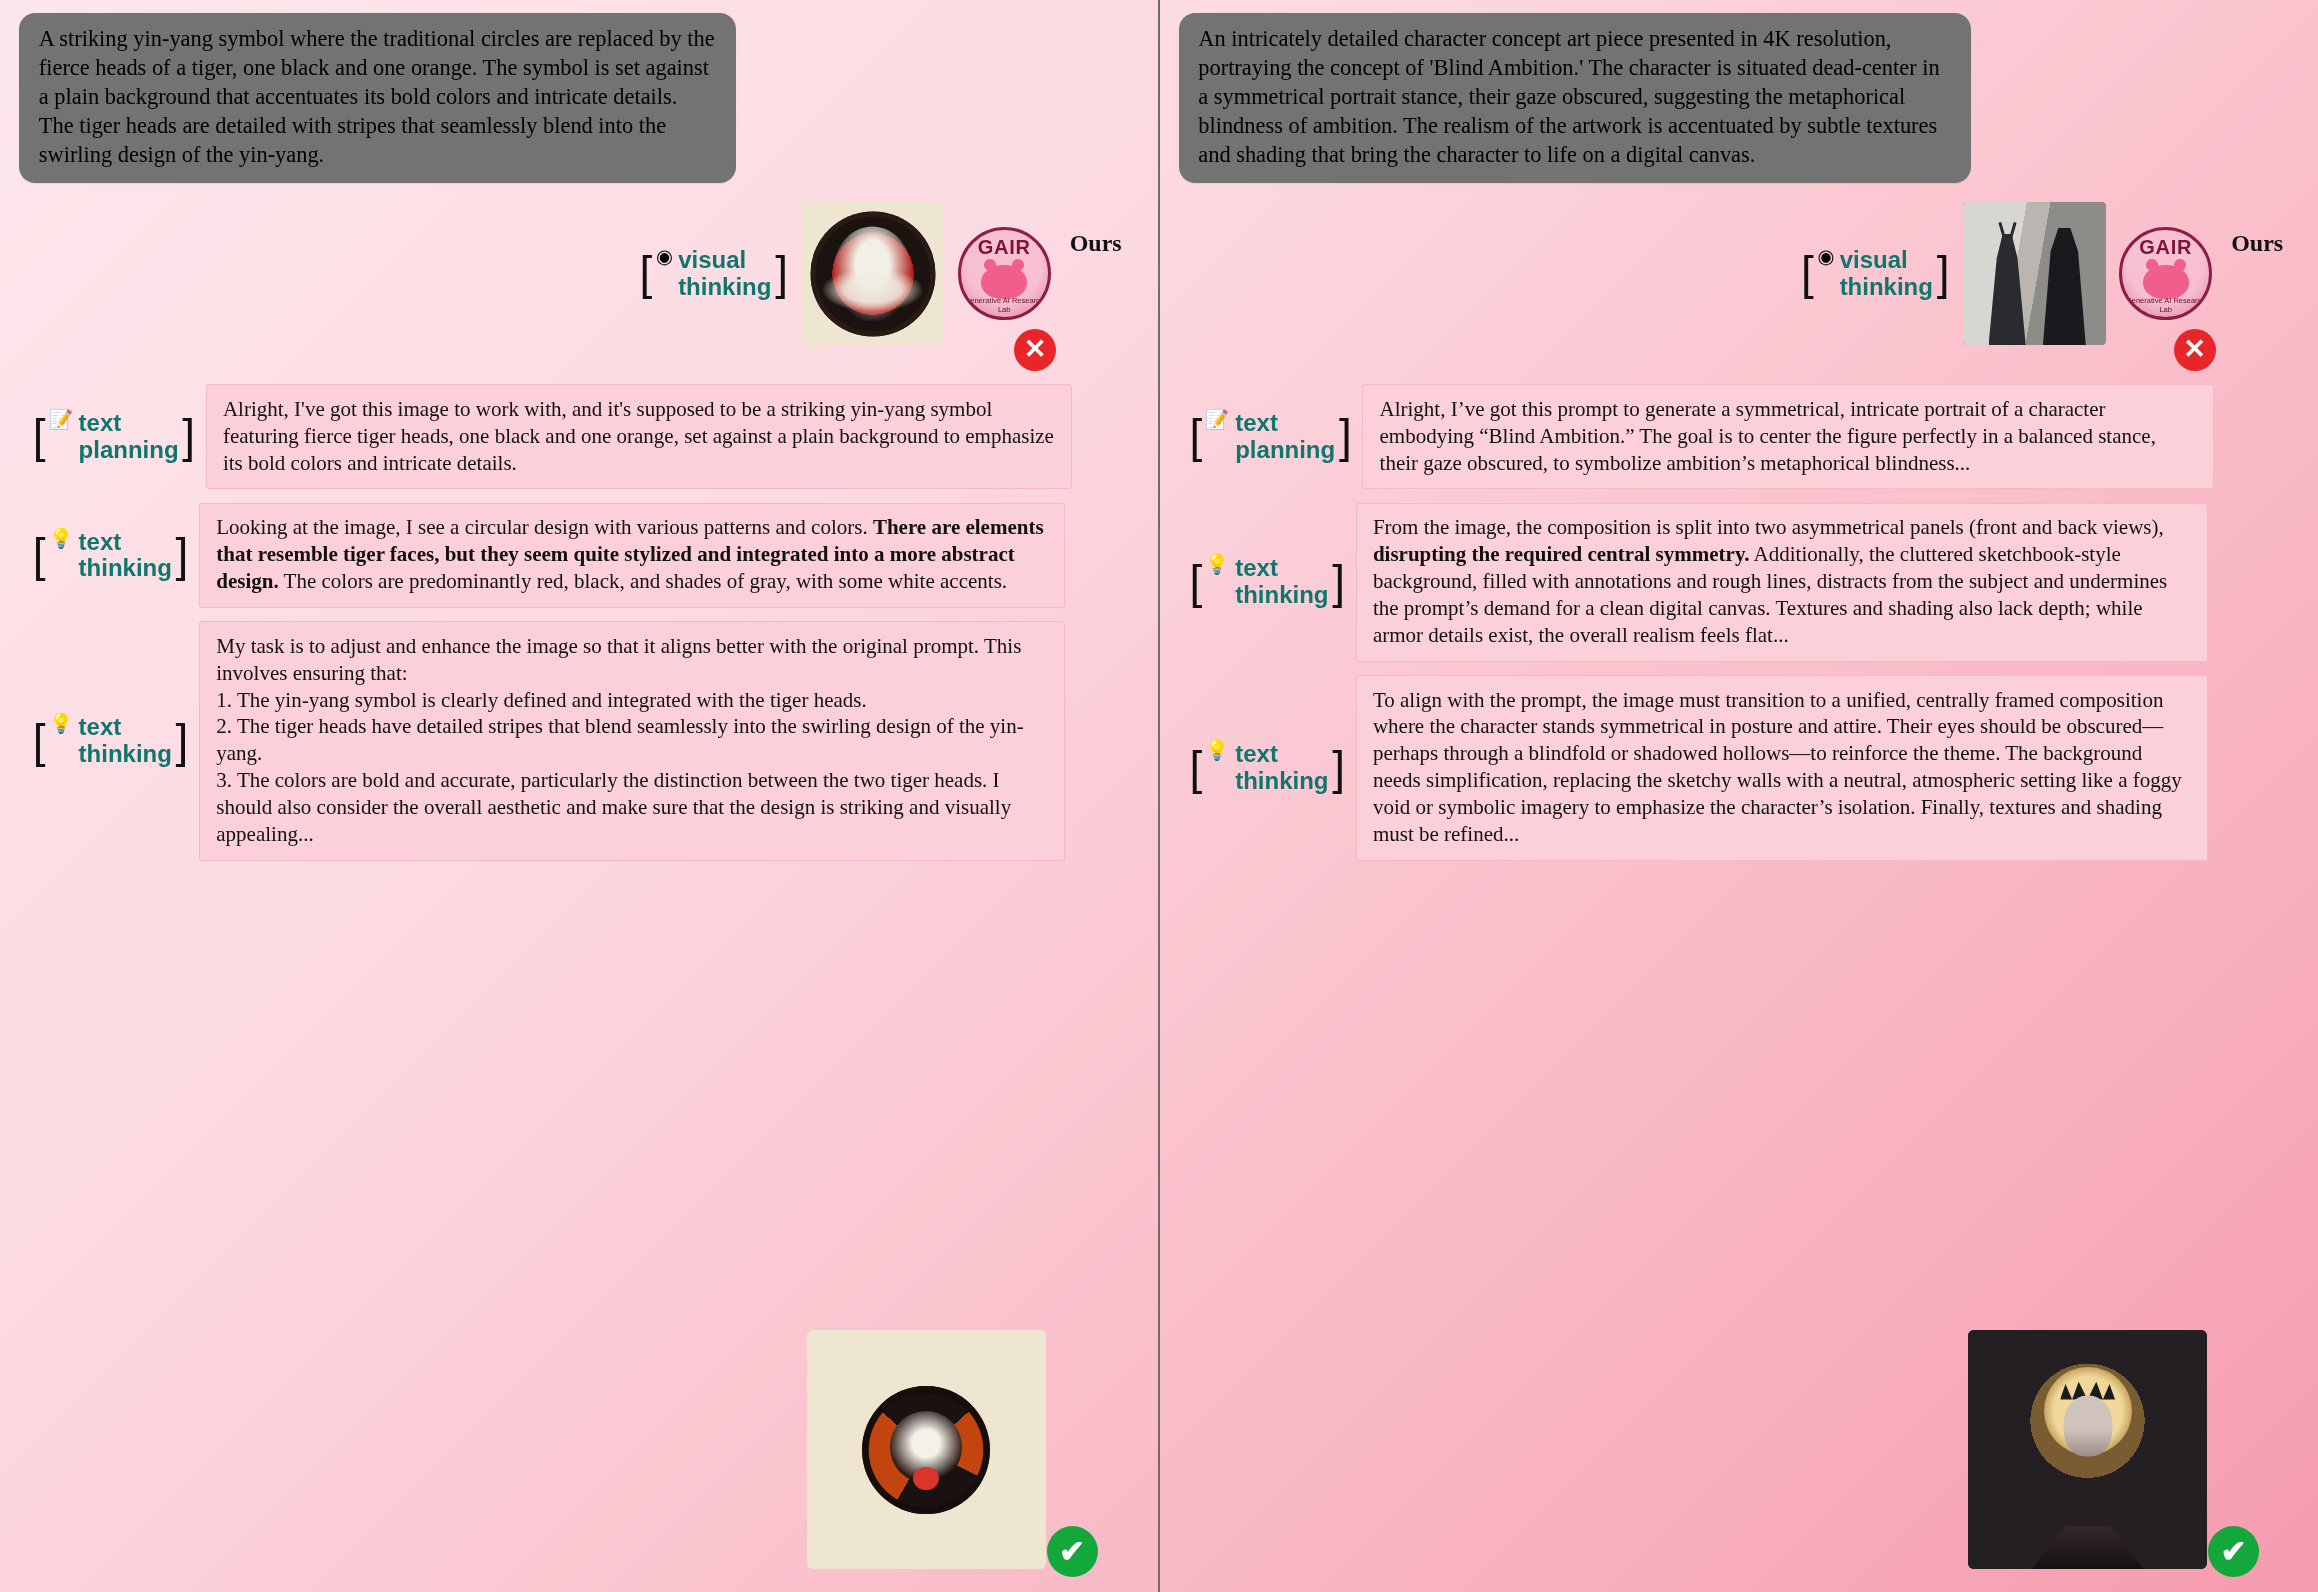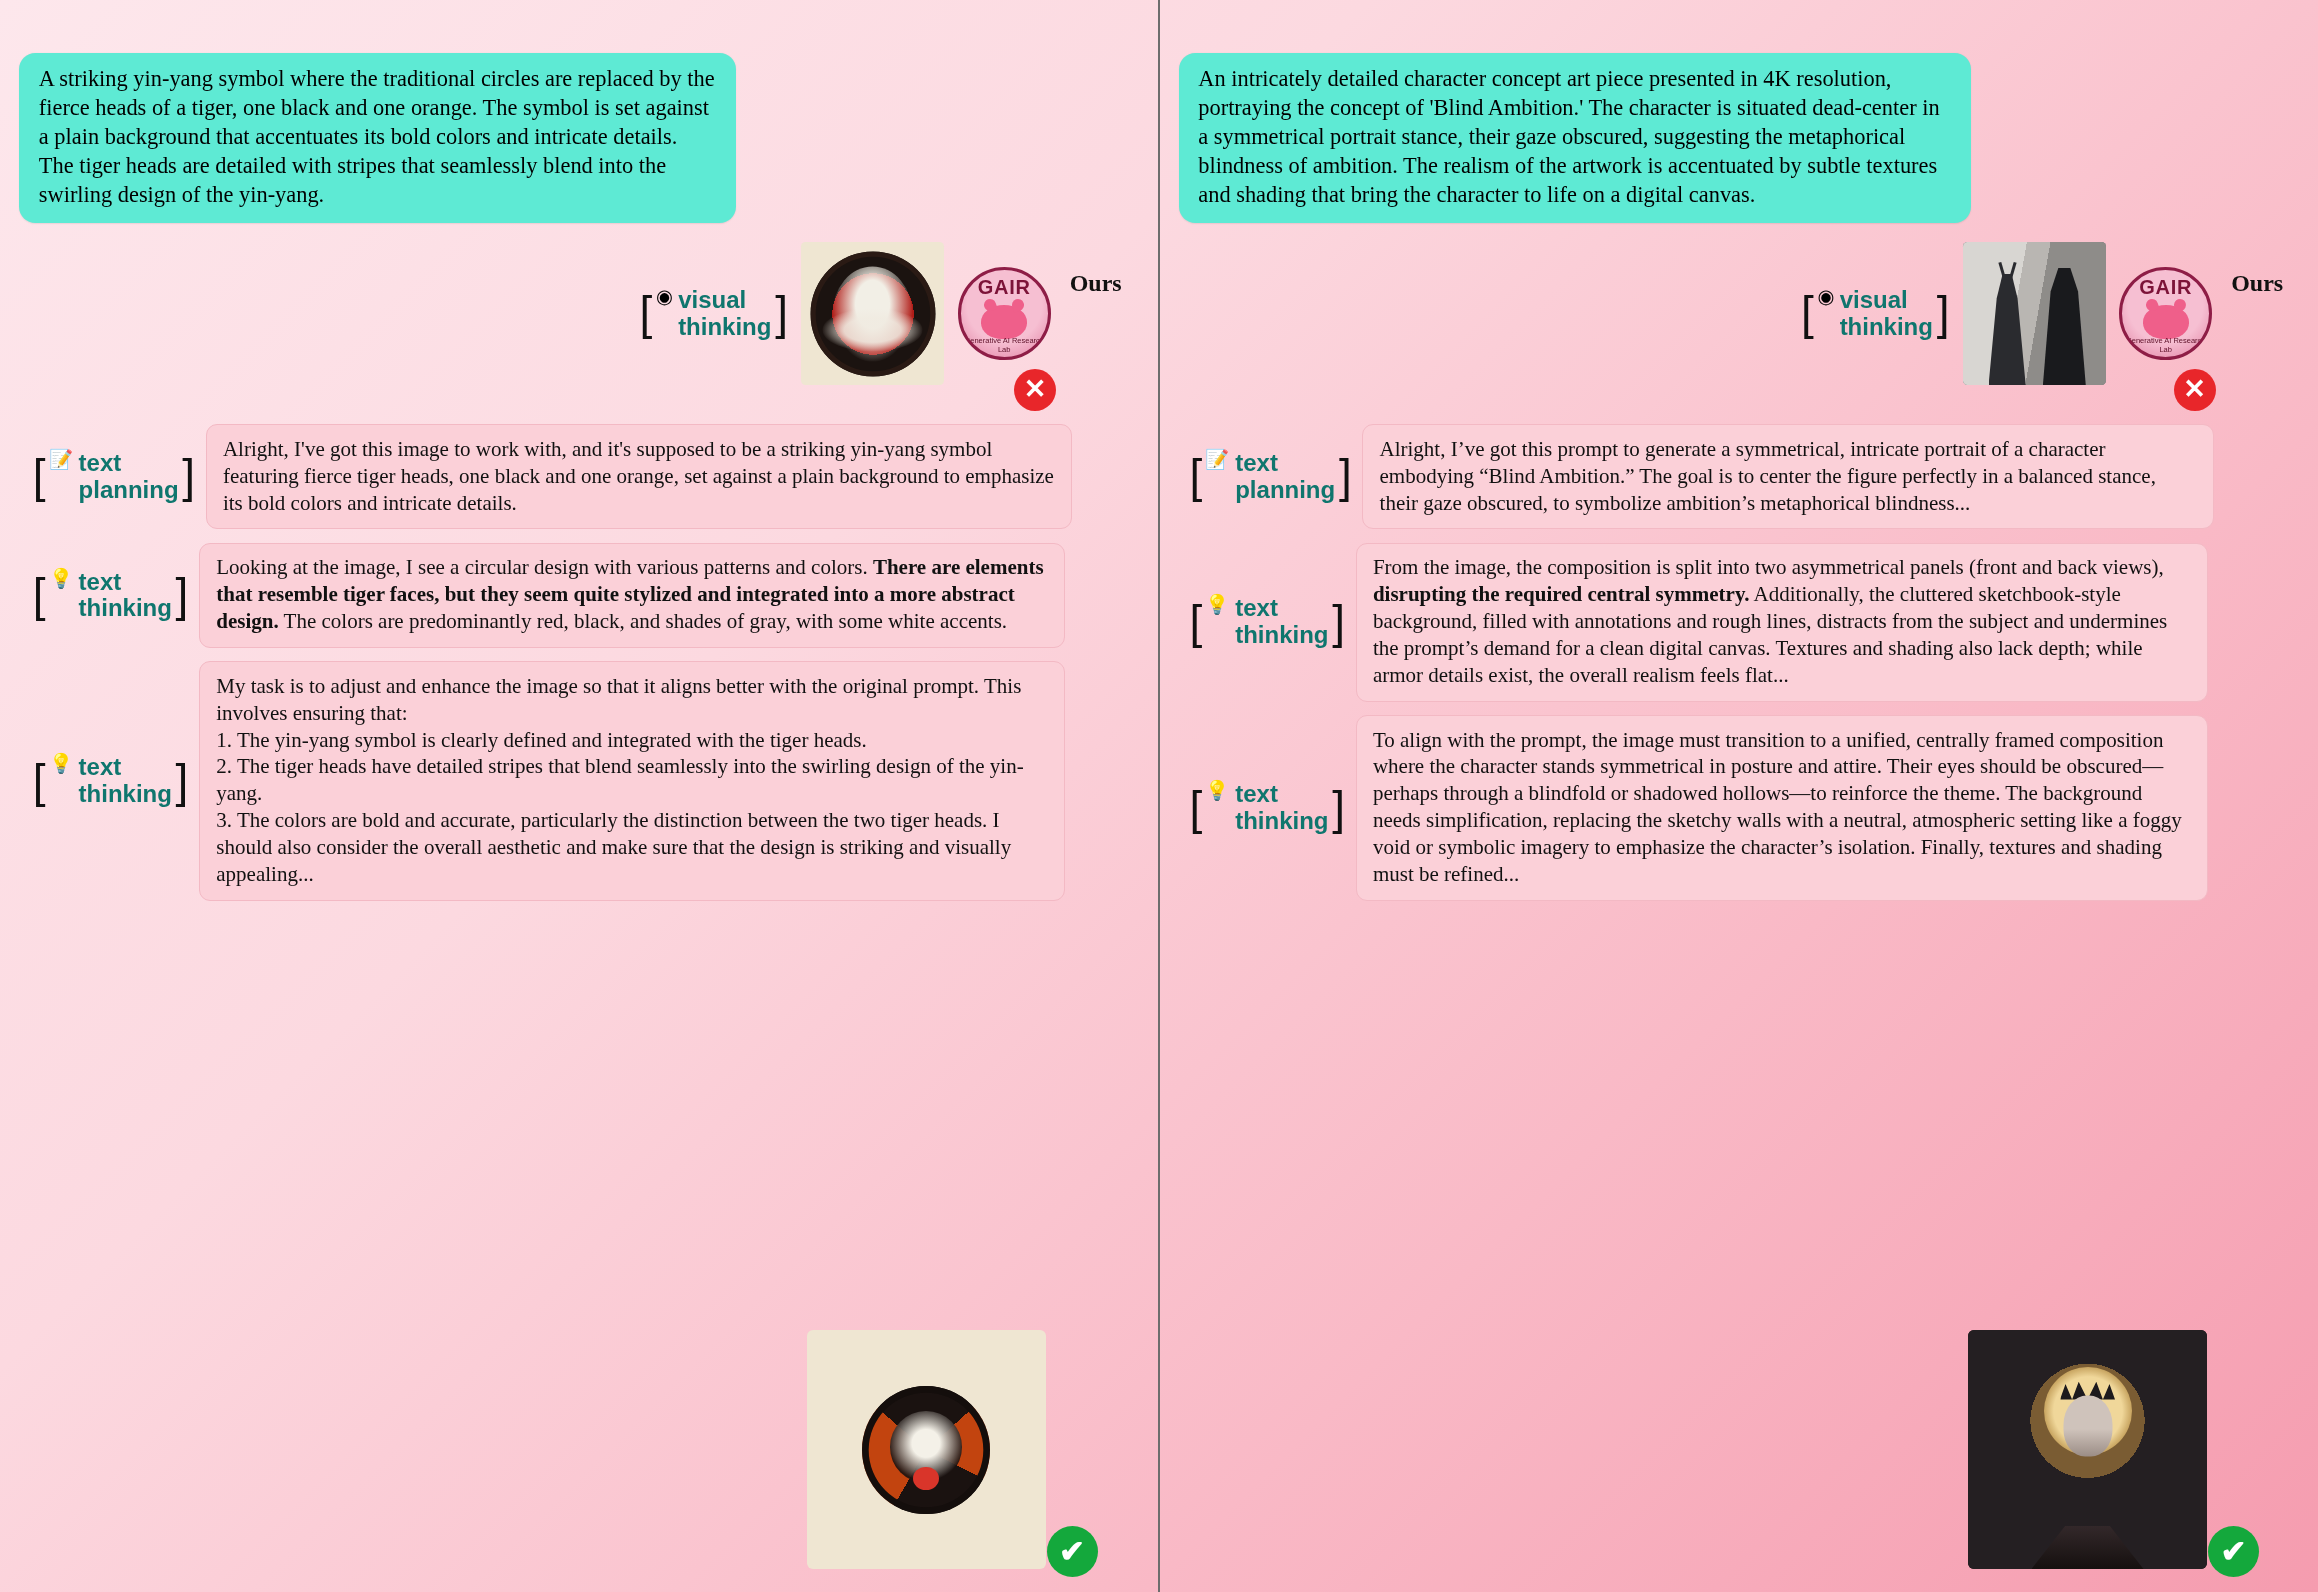--- a/index.html
+++ b/index.html
@@ -20,28 +20,27 @@
   .panel {
     position: relative;
     width: 50%;
     height: 100%;
     padding: 13.4px 19.4px 0 19.4px;
   }
   .panel.left { border-right: 2.2px solid #6d6d6d; }
 
   
   .prompt-box {
-    background: #5eead4;
+    background: #737373;
     border-radius: 16.4px;
     padding: 10.5px 19.4px 13.4px 19.4px;
     font-size: 22.4px;
     line-height: 1.30;
     color: #000;
     box-shadow: 0 0.7px 1.5px rgba(0,0,0,0.08);
-    margin-top: 40px;
   }
   .panel.left .prompt-box { width: 717px; }
   .panel.right .prompt-box { width: 792px; }
 
   
   .vt-row {
     display: flex;
     align-items: center;
     justify-content: flex-end;
     gap: 13.4px;
@@ -228,21 +227,21 @@
     display: flex;
     align-items: center;
     gap: 10.5px;
     margin-top: 13.4px;
   }
   .panel.left .thought-row { padding-left: 13.4px; }
   .panel.right .thought-row { padding-left: 10.5px; }
   .bubble {
     background: #fbd0d8;
     border: 0.7px solid #f3b9c4;
-    border-radius: 11px;
+    border-radius: 3px;
     padding: 10.5px 16.4px 12px 16.4px;
     font-size: 21px;
     line-height: 1.28;
     color: #111;
   }
   .panel.left .bubble { width: 866px; }
   .panel.right .bubble { width: 852px; }
   .bubble b { font-weight: bold; }
 
   

